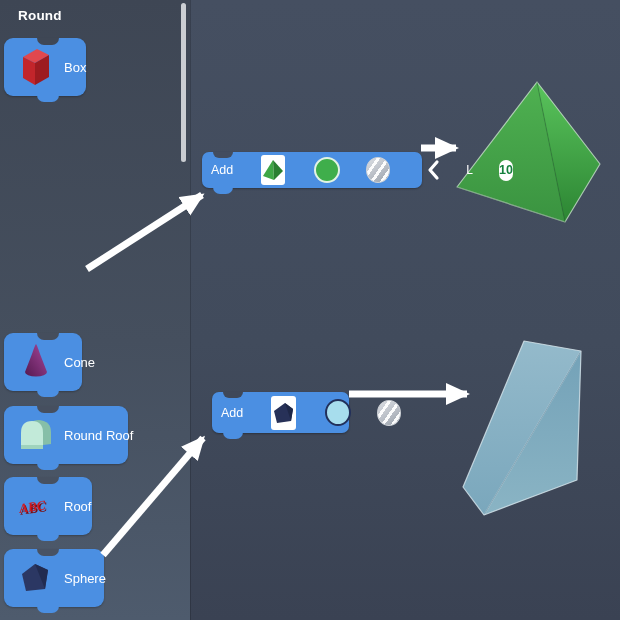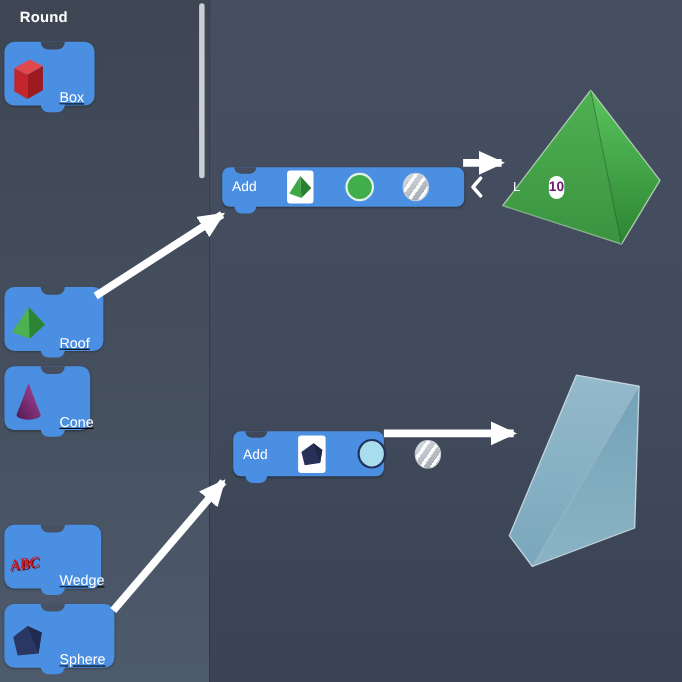--- a/index.html
+++ b/index.html
@@ -8,22 +8,22 @@
   .stage{position:relative;width:620px;height:620px;
          background:linear-gradient(180deg,#454f61 0%,#414b5c 55%,#3a4253 100%);}
 
   
   .sidebar{position:absolute;left:0;top:0;width:190px;height:620px;
            background:linear-gradient(180deg,#3e4654 0%,#454f5e 55%,#4e5b6d 100%);
            box-shadow:1px 0 0 rgba(0,0,0,.18);}
   .palette-title{position:absolute;left:18px;top:8px;color:#ffffff;
                  font-size:13.5px;font-weight:bold;letter-spacing:.2px;}
   .pblock{position:absolute;left:4px;height:58px;background:#4b8fe2;border-radius:9px;
-          display:flex;align-items:flex-end;padding-left:2px;box-sizing:border-box;
-          box-shadow:0 1px 2px rgba(0,0,0,.25);text-decoration:underline;}
+          display:flex;align-items:center;padding-left:12px;box-sizing:border-box;
+          box-shadow:0 1px 2px rgba(0,0,0,.25);}
   .pblock::before{content:"";position:absolute;top:0;left:33px;width:22px;height:7px;
                   background:var(--notch);border-radius:0 0 11px 11px;}
   .pblock::after{content:"";position:absolute;bottom:-6px;left:33px;width:22px;height:7px;
                  background:#4b8fe2;border-radius:0 0 11px 11px;}
   .picon{width:40px;height:48px;display:flex;align-items:center;justify-content:center;flex:0 0 40px;}
   .plabel{color:#ffffff;font-size:13px;margin-left:8px;white-space:nowrap;}
   .scroll-thumb{position:absolute;left:181px;top:3px;width:5px;height:159px;
                 background:#cbced3;border-radius:3px;}
 
   
@@ -42,21 +42,21 @@
   #add-wedge .shape-cell{width:31px;height:34px;}
   .swatch{border-radius:50%;box-sizing:border-box;margin-right:6px;flex:0 0 auto;}
   .swatch-color-green{width:26px;height:26px;background:#3fae4b;border:2px solid rgba(255,255,255,.85);}
   .swatch-color-blue{width:26px;height:27px;background:#a7dded;border:2px solid #22305a;}
   .swatch-texture{width:24px;height:26px;border:1px solid #ced2d7;
       background:
         repeating-linear-gradient(125deg, rgba(255,255,255,.95) 0 3px, rgba(255,255,255,0) 3px 8px),
         linear-gradient(145deg,#dcdfe4 0%,#b9bec6 55%,#99a1aa 100%);}
   .chev{margin:0 6px 0 10px;display:flex;align-items:center;}
   .param-label{color:#fff;font-size:12px;margin-right:6px;}
-  .param-pill{width:33px;height:21px;background:#ffffff;border-radius:11px;color:#701a75;
+  .param-pill{width:33px;height:21px;background:#ffffff;border-radius:11px;color:#15803d;
               font-size:12.5px;font-weight:bold;display:flex;align-items:center;
               justify-content:center;}
 
   
   .overlay{position:absolute;left:0;top:0;pointer-events:none;}
 </style>
 </head>
 <body>
 
 <div class="stage">
@@ -142,56 +142,57 @@
           <polygon points="5,13 19,5 31,11 17,19" fill="#e0484e"></polygon>
           <polygon points="5,13 17,19 17,41 5,34" fill="#c2252b"></polygon>
           <polygon points="17,19 31,11 31,33 17,41" fill="#9d1b20"></polygon>
         </svg>
       </span>
       <span class="plabel">Box</span>
     </div>
 
 
 
-    <div class="pblock" style="top:261px;width:90px;--notch:#434c5a">
-      <span class="picon">
-        <svg width="38" height="46" viewBox="0 0 38 46">
-          <polygon points="19,7 4,30 20,36" fill="#4db152"></polygon>
-          <polygon points="19,7 20,36 34,23" fill="#2c8533"></polygon>
-        </svg>
-      </span>
-      <span class="plabel">Roof</span>
-    </div>
 
     <div class="pblock" style="top:333px;width:78px;--notch:#454e5d">
       <span class="picon">
         <svg width="36" height="46" viewBox="0 0 36 46">
           <defs>
               <linearGradient id="gCone" x1="1" y1="0" x2="0" y2="1">
             <stop offset="0" stop-color="#a6479c"></stop>
                 <stop offset="1" stop-color="#55194f"></stop>
           </linearGradient>
             </defs>
           <path d="M18,5 Q19,6 22,15 L29,33 A11,4.5 0 0 1 7,33 L14,15 Q17,6 18,5 Z" fill="url(#gCone)"></path>
         </svg>
       </span>
       <span class="plabel">Cone</span>
     </div>
 
+    <div class="pblock" style="top:406px;width:124px;--notch:#464f5f">
+      <span class="picon">
+        <svg width="40" height="46" viewBox="0 0 40 46">
+          <path d="M12,35 L12,20 Q12,8 23,8 Q35,9 35,20 L35,32 Z" fill="#86bfa8"></path>
+          <path d="M5,37 L5,21 Q5,9 16,9 Q27,9 27,21 L27,37 Z" fill="#c2ead9"></path>
+          <path d="M5,37 L27,37 L27,33 L5,33 Z" fill="#9fd3bd"></path>
+        </svg>
+      </span>
+      <span class="plabel">Round Roof</span>
+    </div>
 
     <div class="pblock" style="top:477px;width:88px;--notch:#475161">
       <span class="picon">
         <svg width="42" height="34" viewBox="0 0 42 34">
           <g transform="rotate(-8 21 17)" font-family="Liberation Serif, serif" font-style="italic" font-weight="bold" font-size="14">
             <text x="4" y="24" fill="#7a0d10">ABC</text>
             <text x="3" y="22" fill="#d0191f">ABC</text>
           </g>
         </svg>
       </span>
-      <span class="plabel">Wedge</span>
+      <span class="plabel">Roof</span>
     </div>
 
     <div class="pblock" style="top:549px;width:100px;--notch:#485263">
       <span class="picon">
         <svg width="36" height="40" viewBox="0 0 36 40">
           <polygon points="4,16 17,6 30,12 27,31 8,33" fill="#2b3763"></polygon>
           <polygon points="17,6 30,12 27,31" fill="#212b50"></polygon>
         </svg>
       </span>
       <span class="plabel">Sphere</span>

